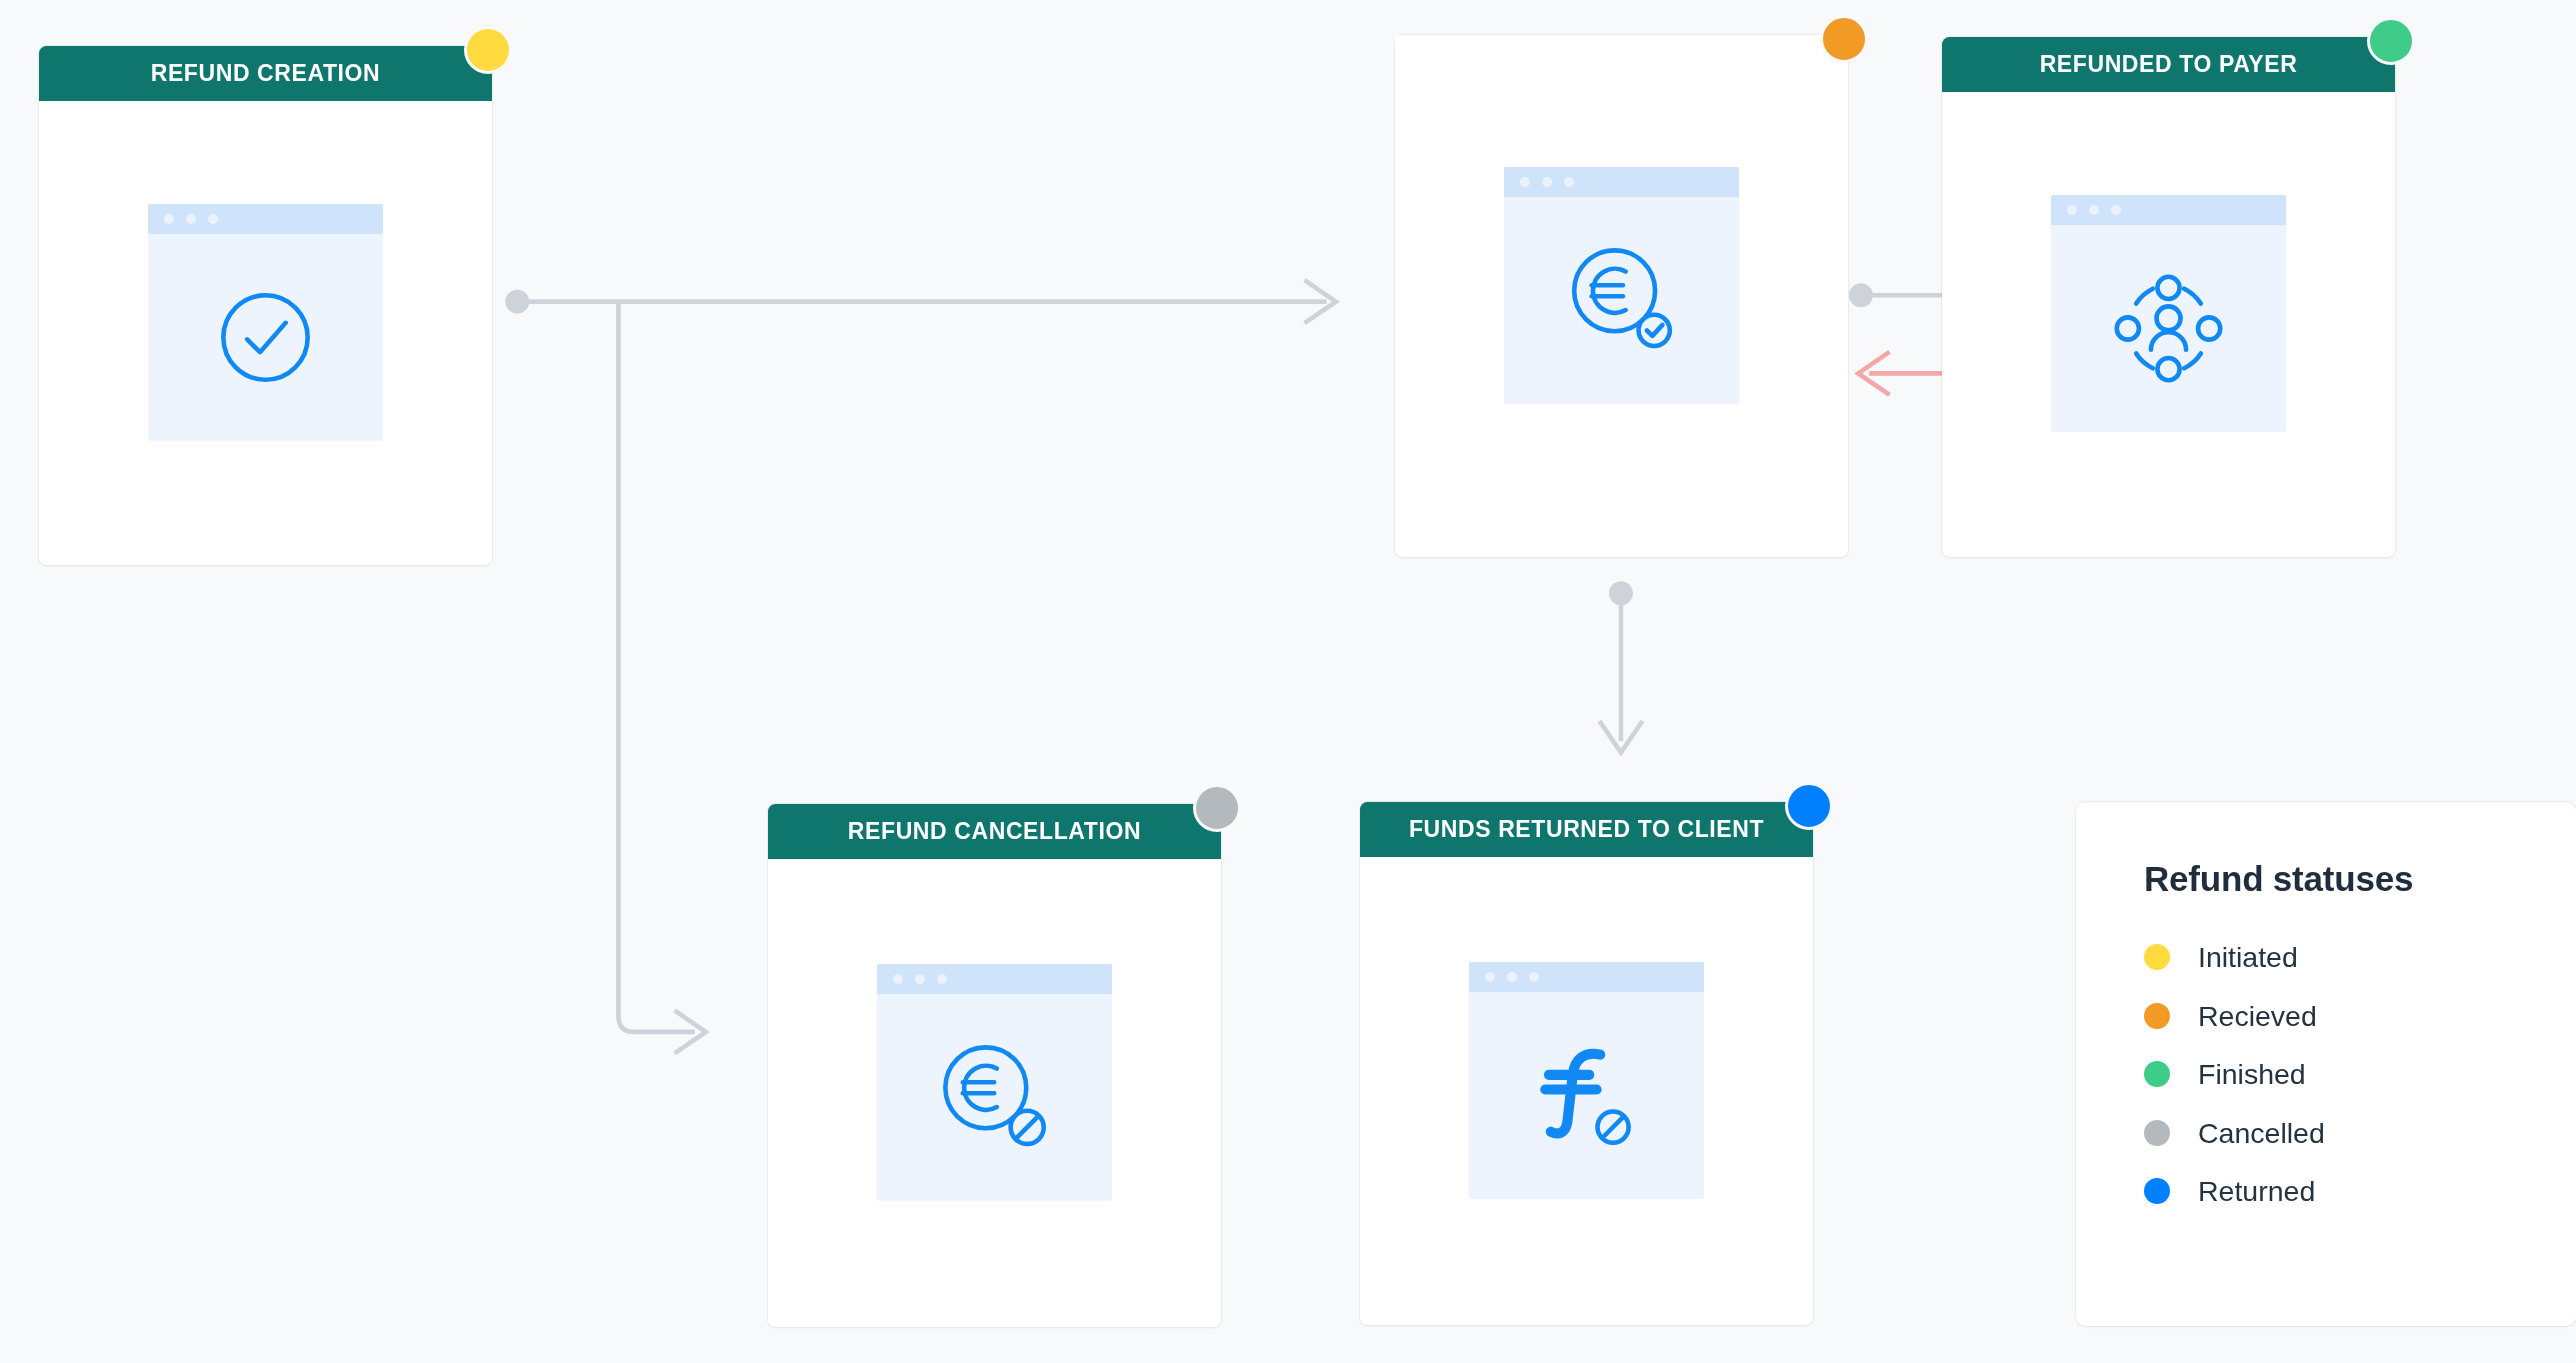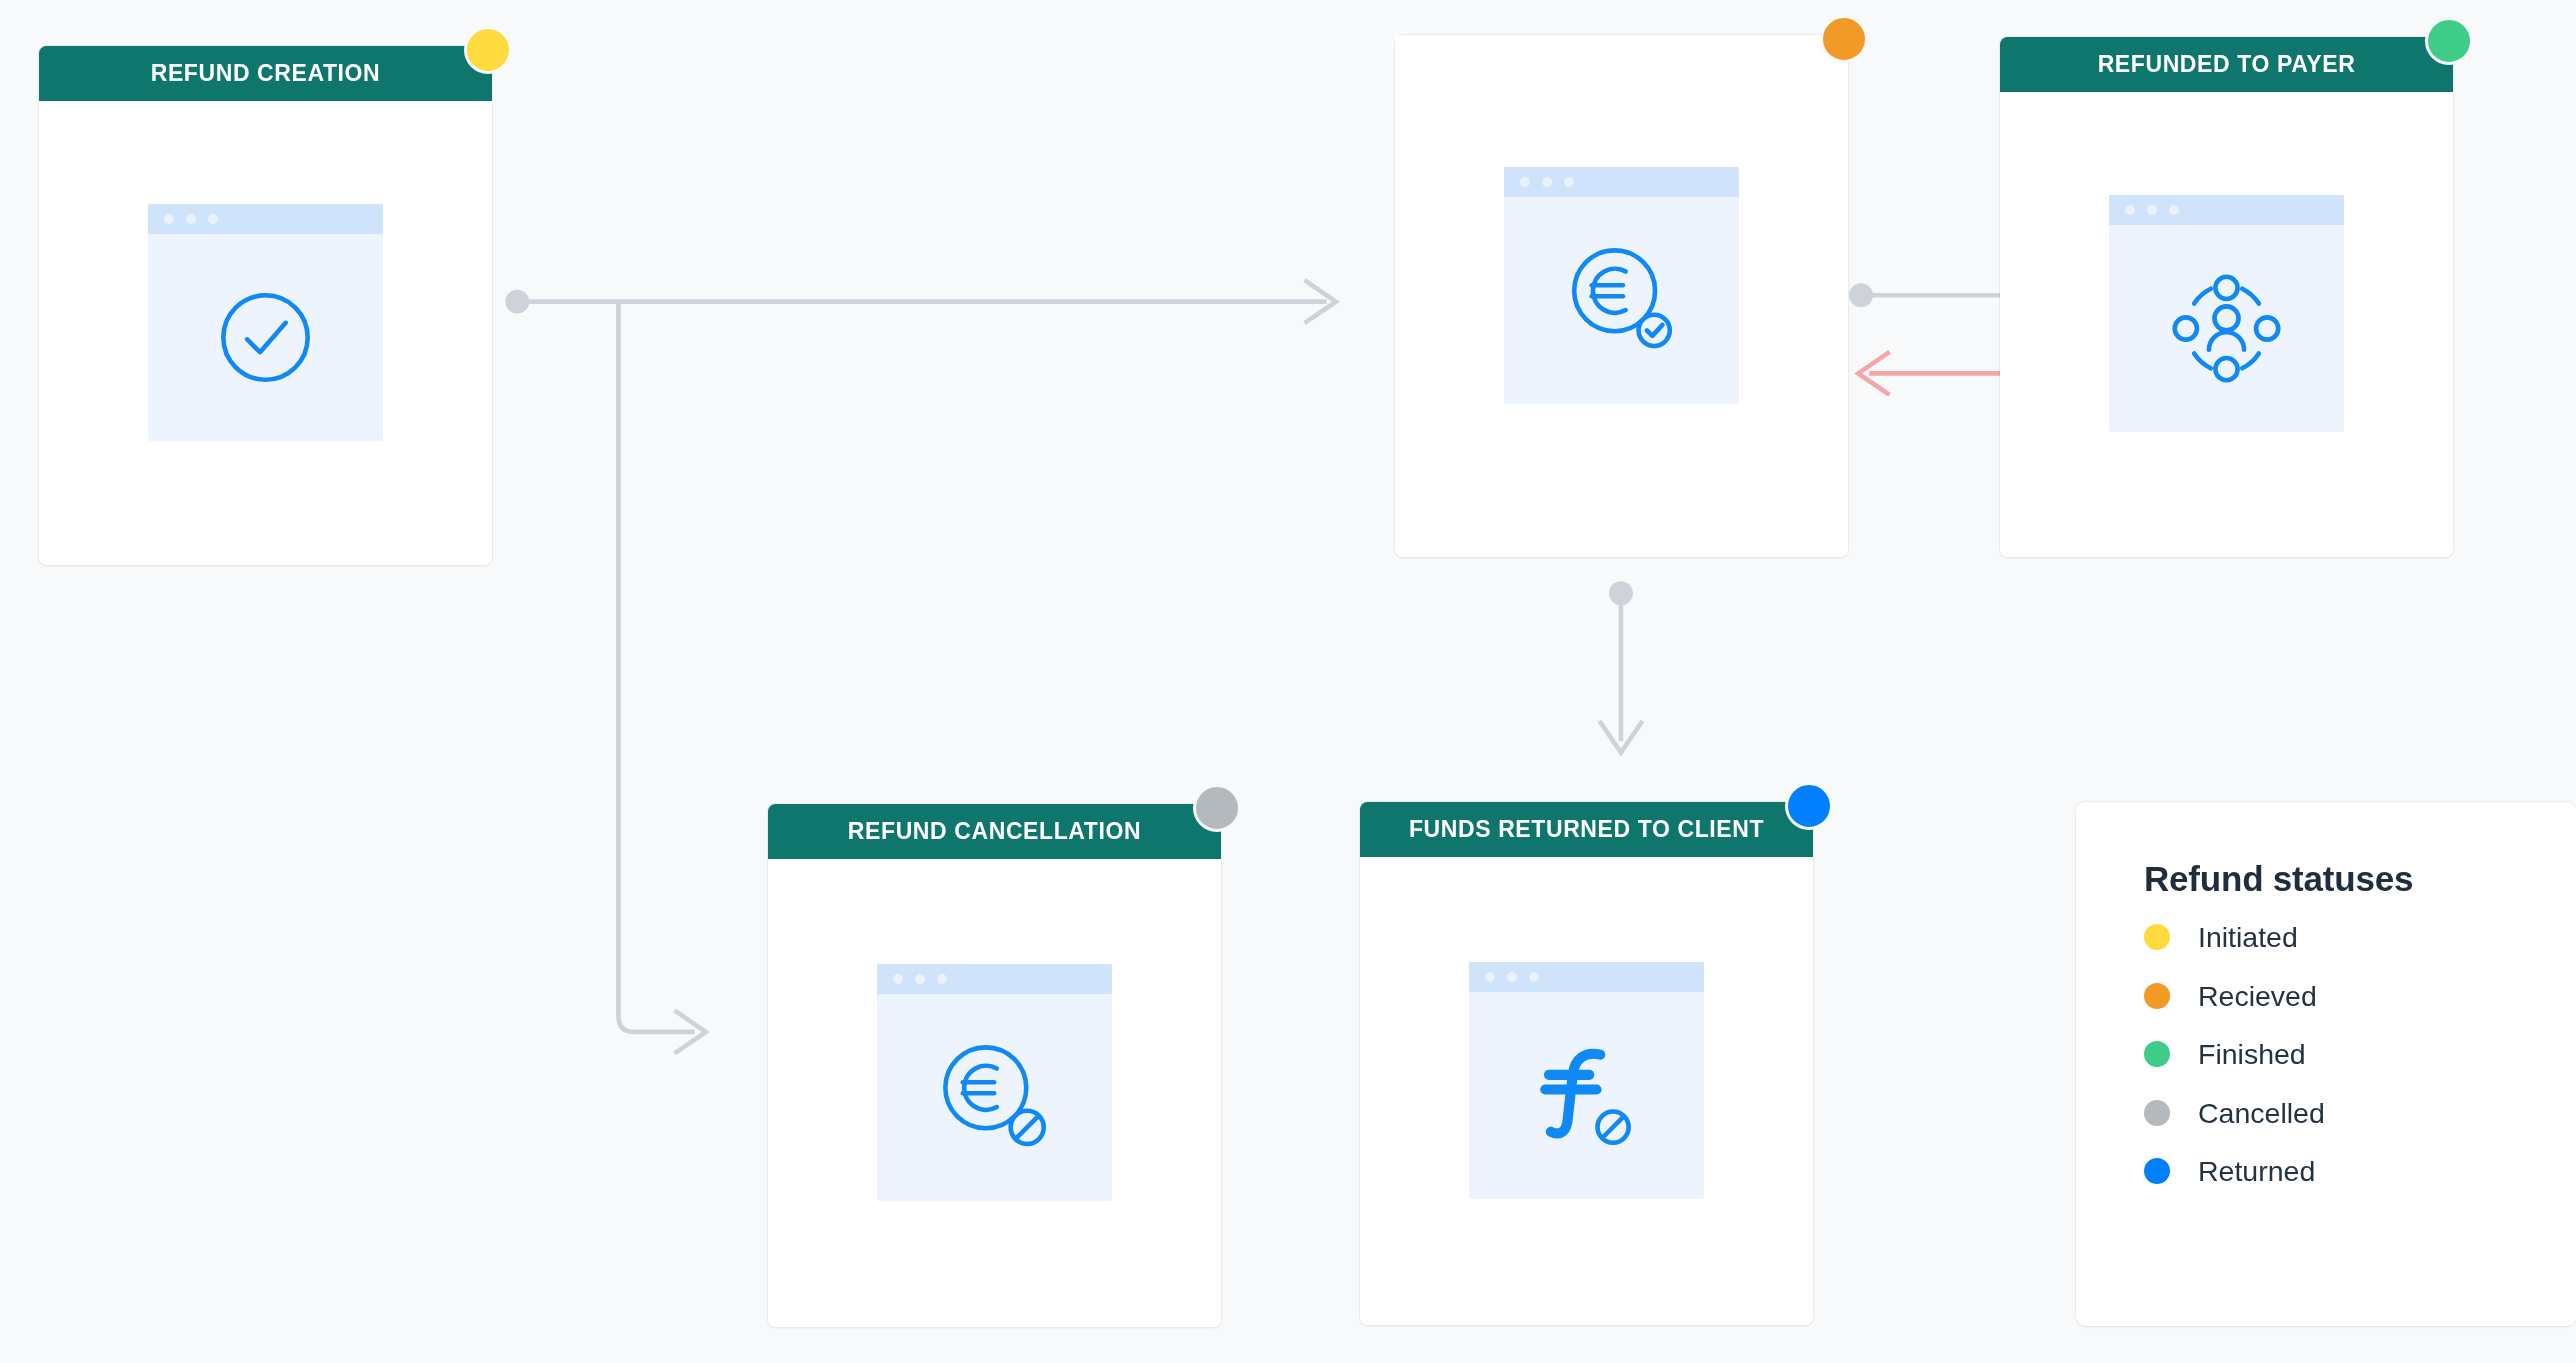--- a/index.html
+++ b/index.html
@@ -177,21 +177,21 @@
             <line x1="29" y1="46" x2="63" y2="46" stroke="#1089F5" stroke-width="5" stroke-linecap="round"></line>
             <line x1="29" y1="58" x2="63" y2="58" stroke="#1089F5" stroke-width="5" stroke-linecap="round"></line>
             <circle cx="97" cy="95" r="17" fill="#EDF4FE" stroke="#1089F5" stroke-width="5"></circle>
             <polyline points="89,95 95,101 106,89" fill="none" stroke="#1089F5" stroke-width="5" stroke-linecap="round" stroke-linejoin="round"></polyline>
           </svg>
         </div>
       </div>
     </div>
   </div>
 
-  <div class="card" style="left:2000px;top:37px;width:453px;height:520px;">
+  <div class="card" style="left:1942px;top:37px;width:453px;height:520px;">
     <div class="card-head">REFUNDED TO PAYER</div>
     <div class="status-dot" style="background:#3ECC88;"></div>
     <div class="card-body">
       <div class="mock" style="margin-bottom:22px;">
         <div class="mock-bar">
           <i></i>
           <i></i>
           <i></i>
         </div>
         <div class="mock-canvas">
@@ -260,21 +260,21 @@
             <line x1="78" y1="105" x2="98" y2="85" stroke="#1089F5" stroke-width="5" stroke-linecap="round"></line>
           </svg>
         </div>
       </div>
     </div>
   </div>
 
   <div id="legend" style="left:2076px;top:802px;width:500px;height:524px;">
     <div style="padding:57px 16px 0 68px;">
       <h2>Refund statuses</h2>
-      <div style="margin-top:24px;display:flex;flex-direction:column;gap:30px;">
+      <div style="margin-top:44px;display:flex;flex-direction:column;gap:30px;">
 
         <div class="legend-row">
           <span class="legend-swatch" style="background:#FFDB3F;"></span>
           <span class="legend-label">Initiated</span>
         </div>
 
         <div class="legend-row">
           <span class="legend-swatch" style="background:#F29A26;"></span>
           <span class="legend-label">Recieved</span>
         </div>

